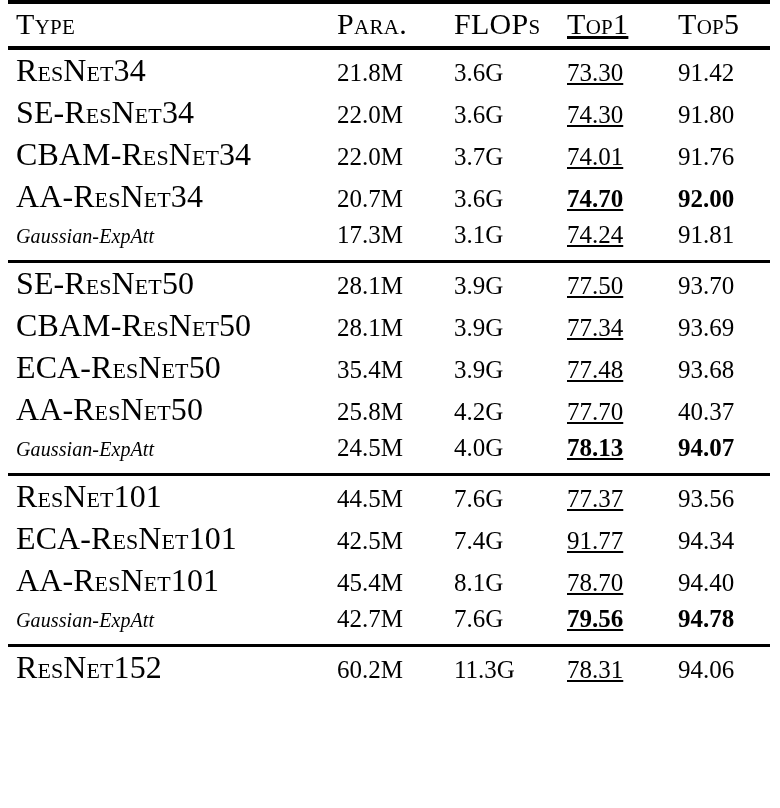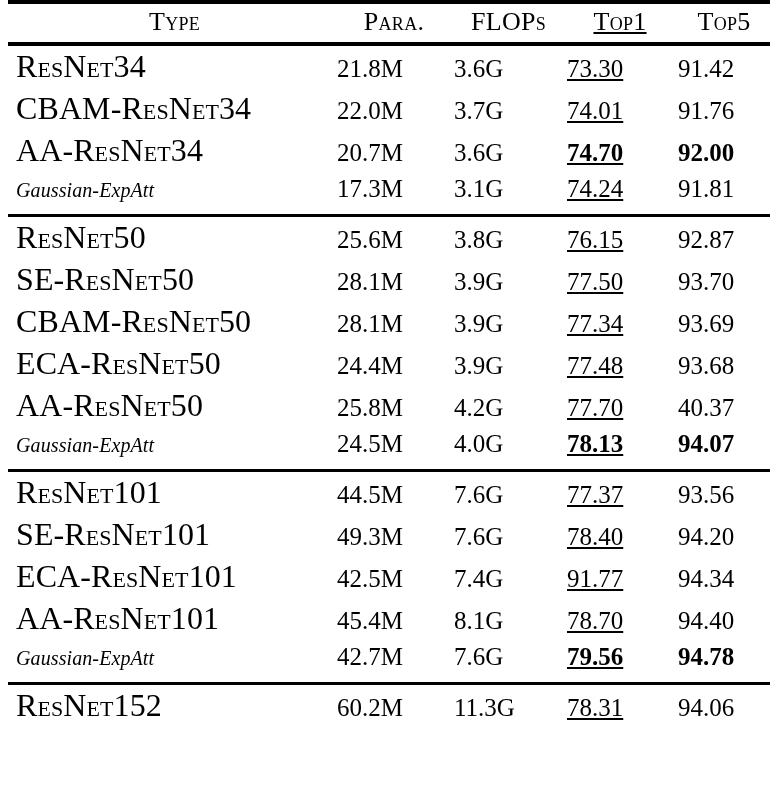--- a/index.html
+++ b/index.html
@@ -57,23 +57,22 @@
     border-top: 2px solid #000;
     border-bottom: 1.5px solid #000;
     box-sizing: border-box;
   }
 
   
   tr.header-row td {
     padding: 5px 0 7px 0;
     vertical-align: baseline;
     font-variant: small-caps;
-    font-size: 26px;
+    font-size: 30px;
     letter-spacing: 0.3px;
-    text-align: center;
   }
 
   
   tr.data-row td {
     padding: 4px 0 5px 0;
     height: 33px;
     vertical-align: baseline;
     white-space: nowrap;
   }
 
@@ -132,20 +131,27 @@
           <td colspan="5" class="rule-double"></td>
         </tr>
         <tr class="data-row">
           <td class="col-type">ResNet34</td>
           <td class="col-num col-para">21.8M</td>
           <td class="col-num col-flops">3.6G</td>
           <td class="col-num col-top1">73.30</td>
           <td class="col-num col-top5">91.42</td>
         </tr>
         <tr class="data-row">
+          <td class="col-type">SE-ResNet34</td>
+          <td class="col-num col-para">22.0M</td>
+          <td class="col-num col-flops">3.6G</td>
+          <td class="col-num col-top1">74.30</td>
+          <td class="col-num col-top5">91.80</td>
+        </tr>
+        <tr class="data-row">
           <td class="col-type">CBAM-ResNet34</td>
           <td class="col-num col-para">22.0M</td>
           <td class="col-num col-flops">3.7G</td>
           <td class="col-num col-top1">74.01</td>
           <td class="col-num col-top5">91.76</td>
         </tr>
         <tr class="data-row">
           <td class="col-type">AA-ResNet34</td>
           <td class="col-num col-para">20.7M</td>
           <td class="col-num col-flops">3.6G</td>
@@ -156,43 +162,36 @@
           <td class="col-type ours">Gaussian-ExpAtt</td>
           <td class="col-num col-para">17.3M</td>
           <td class="col-num col-flops">3.1G</td>
           <td class="col-num col-top1">74.24</td>
           <td class="col-num col-top5">91.81</td>
         </tr>
         <tr class="rule-row">
           <td colspan="5" class="rule-double-thin"></td>
         </tr>
         <tr class="data-row">
-          <td class="col-type">ResNet50</td>
-          <td class="col-num col-para">25.6M</td>
-          <td class="col-num col-flops">3.8G</td>
-          <td class="col-num col-top1">76.15</td>
-          <td class="col-num col-top5">92.87</td>
-        </tr>
-        <tr class="data-row">
           <td class="col-type">SE-ResNet50</td>
           <td class="col-num col-para">28.1M</td>
           <td class="col-num col-flops">3.9G</td>
           <td class="col-num col-top1">77.50</td>
           <td class="col-num col-top5">93.70</td>
         </tr>
         <tr class="data-row">
           <td class="col-type">CBAM-ResNet50</td>
           <td class="col-num col-para">28.1M</td>
           <td class="col-num col-flops">3.9G</td>
           <td class="col-num col-top1">77.34</td>
           <td class="col-num col-top5">93.69</td>
         </tr>
         <tr class="data-row">
           <td class="col-type">ECA-ResNet50</td>
-          <td class="col-num col-para">24.4M</td>
+          <td class="col-num col-para">35.4M</td>
           <td class="col-num col-flops">3.9G</td>
           <td class="col-num col-top1">77.48</td>
           <td class="col-num col-top5">93.68</td>
         </tr>
         <tr class="data-row">
           <td class="col-type">AA-ResNet50</td>
           <td class="col-num col-para">25.8M</td>
           <td class="col-num col-flops">4.2G</td>
           <td class="col-num col-top1">77.70</td>
           <td class="col-num col-top5">40.37</td>
@@ -208,27 +207,20 @@
           <td colspan="5" class="rule-double-thin"></td>
         </tr>
         <tr class="data-row">
           <td class="col-type">ResNet101</td>
           <td class="col-num col-para">44.5M</td>
           <td class="col-num col-flops">7.6G</td>
           <td class="col-num col-top1">77.37</td>
           <td class="col-num col-top5">93.56</td>
         </tr>
         <tr class="data-row">
-          <td class="col-type">SE-ResNet101</td>
-          <td class="col-num col-para">49.3M</td>
-          <td class="col-num col-flops">7.6G</td>
-          <td class="col-num col-top1">78.40</td>
-          <td class="col-num col-top5">94.20</td>
-        </tr>
-        <tr class="data-row">
           <td class="col-type">ECA-ResNet101</td>
           <td class="col-num col-para">42.5M</td>
           <td class="col-num col-flops">7.4G</td>
           <td class="col-num col-top1">91.77</td>
           <td class="col-num col-top5">94.34</td>
         </tr>
         <tr class="data-row">
           <td class="col-type">AA-ResNet101</td>
           <td class="col-num col-para">45.4M</td>
           <td class="col-num col-flops">8.1G</td>

